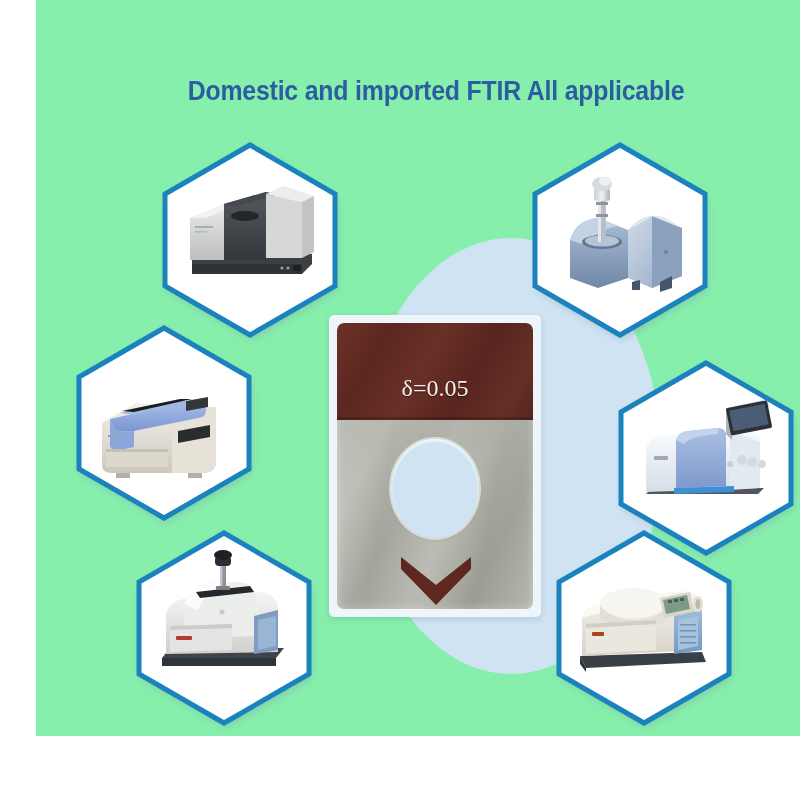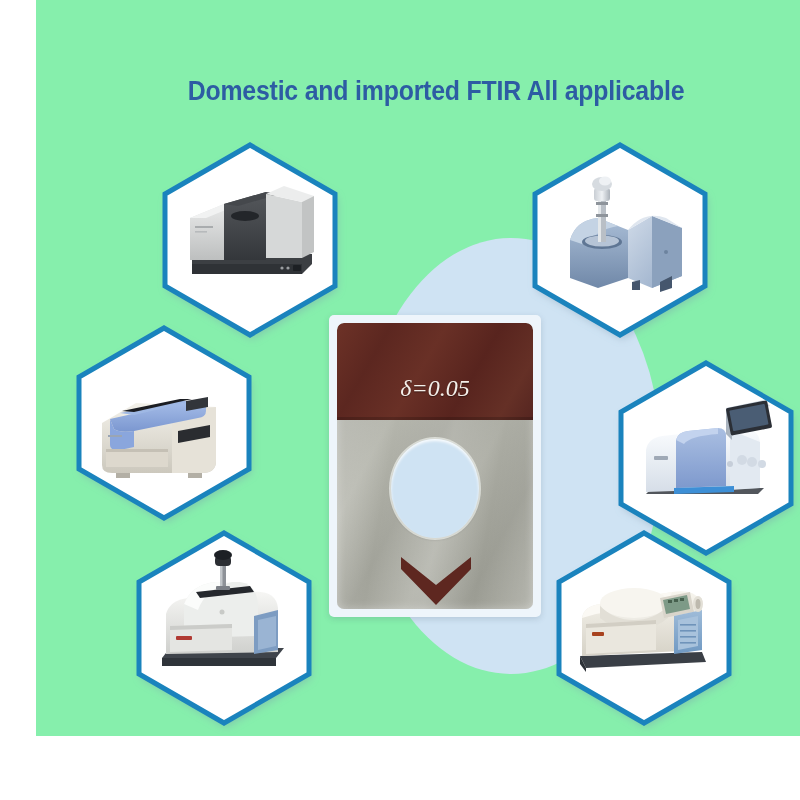--- a/index.html
+++ b/index.html
@@ -130,21 +130,20 @@
     text-shadow: 0 1px 1px rgba(0,0,0,0.45);
   }
   #card-subtitle {
     position: absolute;
     left: 0; top: 52px; width: 100%;
     text-align: center;
     font-family: "Liberation Serif", "DejaVu Serif", serif;
     font-size: 24px;
     color: #f4efe9;
     text-shadow: 0 1px 1px rgba(0,0,0,0.45);
-    font-style: italic;
   }
   #card-aperture {
     position: absolute;
     left: 54px;
     top: 116px;
     width: 88px;
     height: 99px;
     border-radius: 50%;
     background: #cfe3f3;
     box-shadow:

